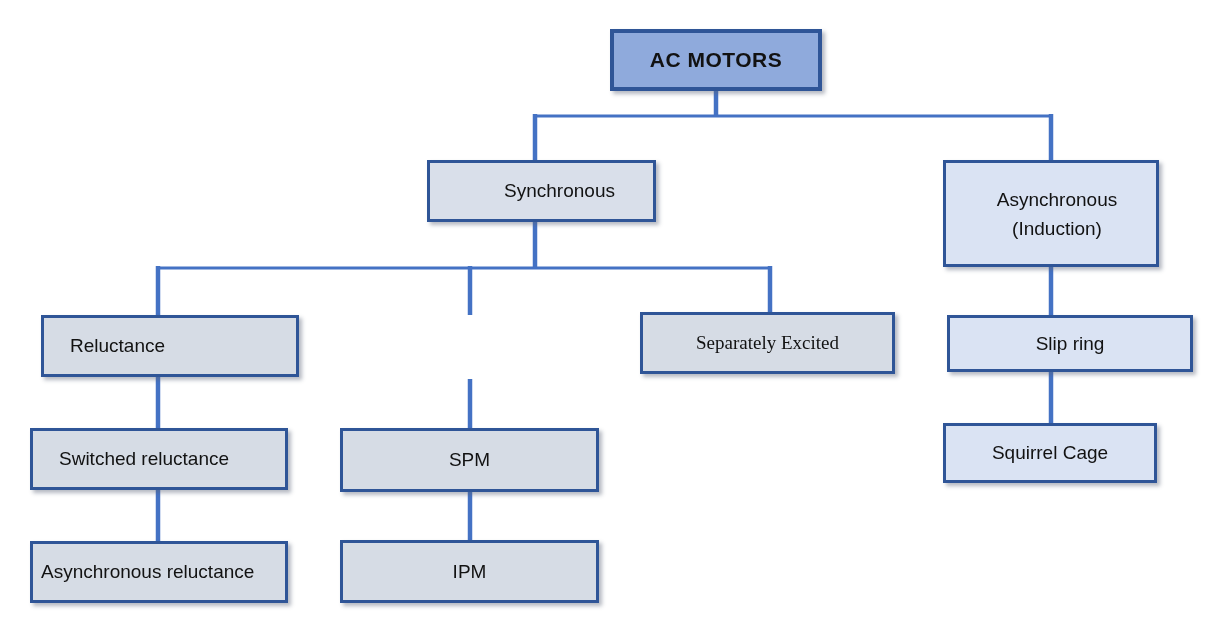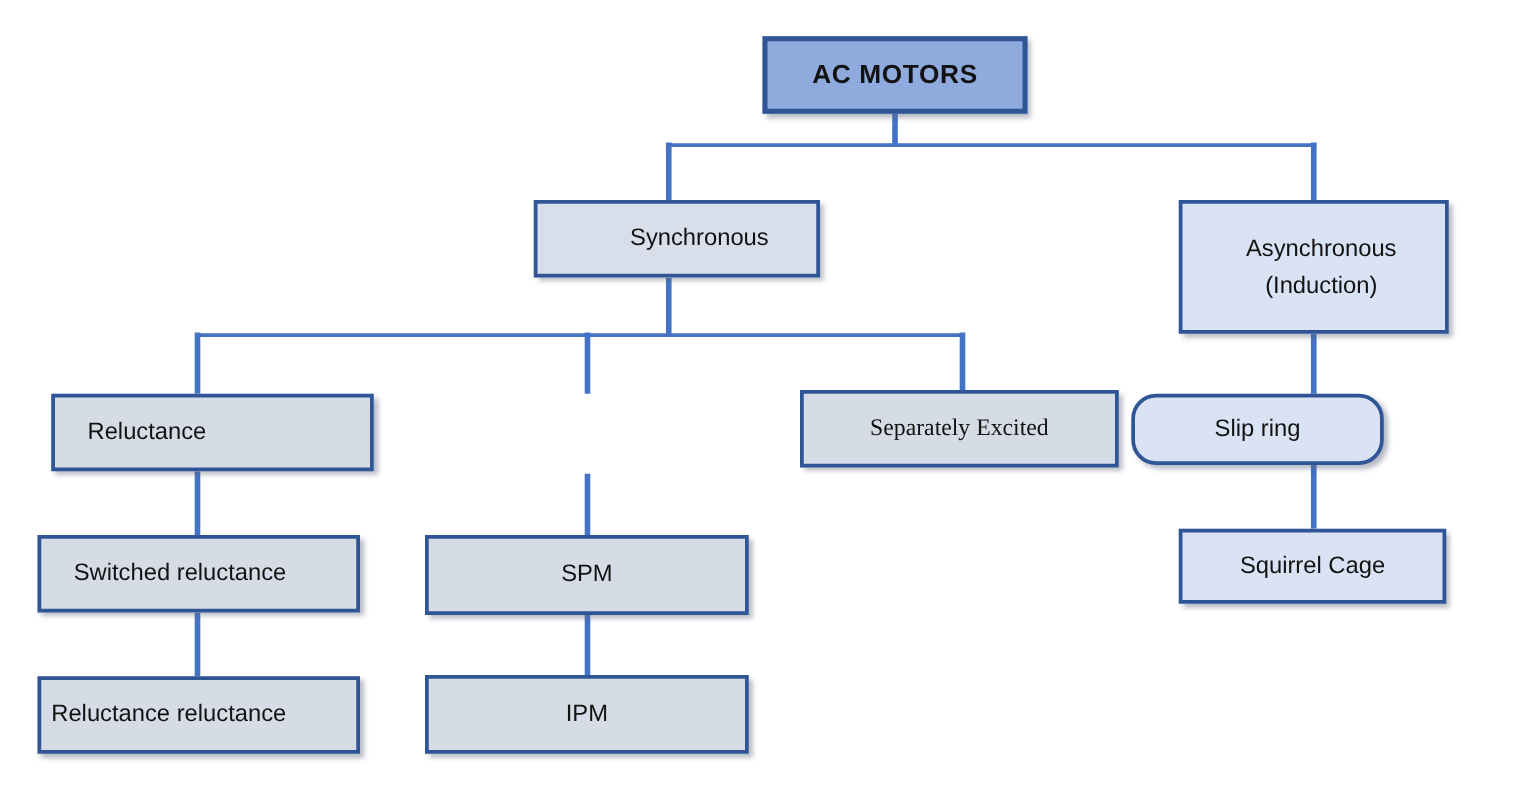--- a/index.html
+++ b/index.html
@@ -38,21 +38,21 @@
   .fill-blue{background:var(--blue-fill);}
   .fill-sync{background:var(--sync-fill);}
   .align-left{justify-content:flex-start;text-align:center;}
 
   .n-root{left:610px;top:29px;width:212px;height:62px;font-weight:bold;font-size:21px;letter-spacing:0.5px;}
   .n-synchronous{left:427px;top:160px;width:229px;height:62px;padding-left:36px;}
   .n-asynchronous{left:943px;top:160px;width:216px;height:107px;padding-left:18px;padding-right:6px;line-height:29px;}
   .n-reluctance{left:30px;top:315px;width:258px;height:62px;padding-left:26px;margin-left:11px;}
   .n-permanent-magnet{left:340px;top:315px;width:259px;height:64px;}
   .n-separately-excited{left:640px;top:312px;width:255px;height:62px;font-family:Liberation Serif, serif;}
-  .n-slip-ring{left:905px;top:315px;width:202px;height:57px;border-radius:20px;}
+  .n-slip-ring{left:947px;top:315px;width:246px;height:57px;}
   .n-switched-reluctance{left:30px;top:428px;width:258px;height:62px;padding-left:26px;}
   .n-spm{left:340px;top:428px;width:259px;height:64px;}
   .n-squirrel-cage{left:943px;top:423px;width:214px;height:60px;}
   .n-synchronous-reluctance{left:30px;top:541px;width:258px;height:62px;padding-left:8px;}
   .n-ipm{left:340px;top:540px;width:259px;height:63px;}
 
   .hline{stroke:var(--connector);stroke-width:3;}
   .vline{stroke:var(--connector);stroke-width:4.5;}
 </style>
 </head>
@@ -93,17 +93,17 @@
   <div class="node fill-gray n-separately-excited">Separately Excited</div>
 
   <div class="node fill-blue n-slip-ring">Slip ring</div>
 
   <div class="node fill-gray align-left n-switched-reluctance">Switched reluctance</div>
 
   <div class="node fill-gray n-spm">SPM</div>
 
   <div class="node fill-blue n-squirrel-cage">Squirrel Cage</div>
 
-  <div class="node fill-gray align-left n-synchronous-reluctance">Reluctance reluctance</div>
+  <div class="node fill-gray align-left n-synchronous-reluctance">Asynchronous reluctance</div>
 
   <div class="node fill-gray n-ipm">IPM</div>
 
 </div>
 
 </body></html>

